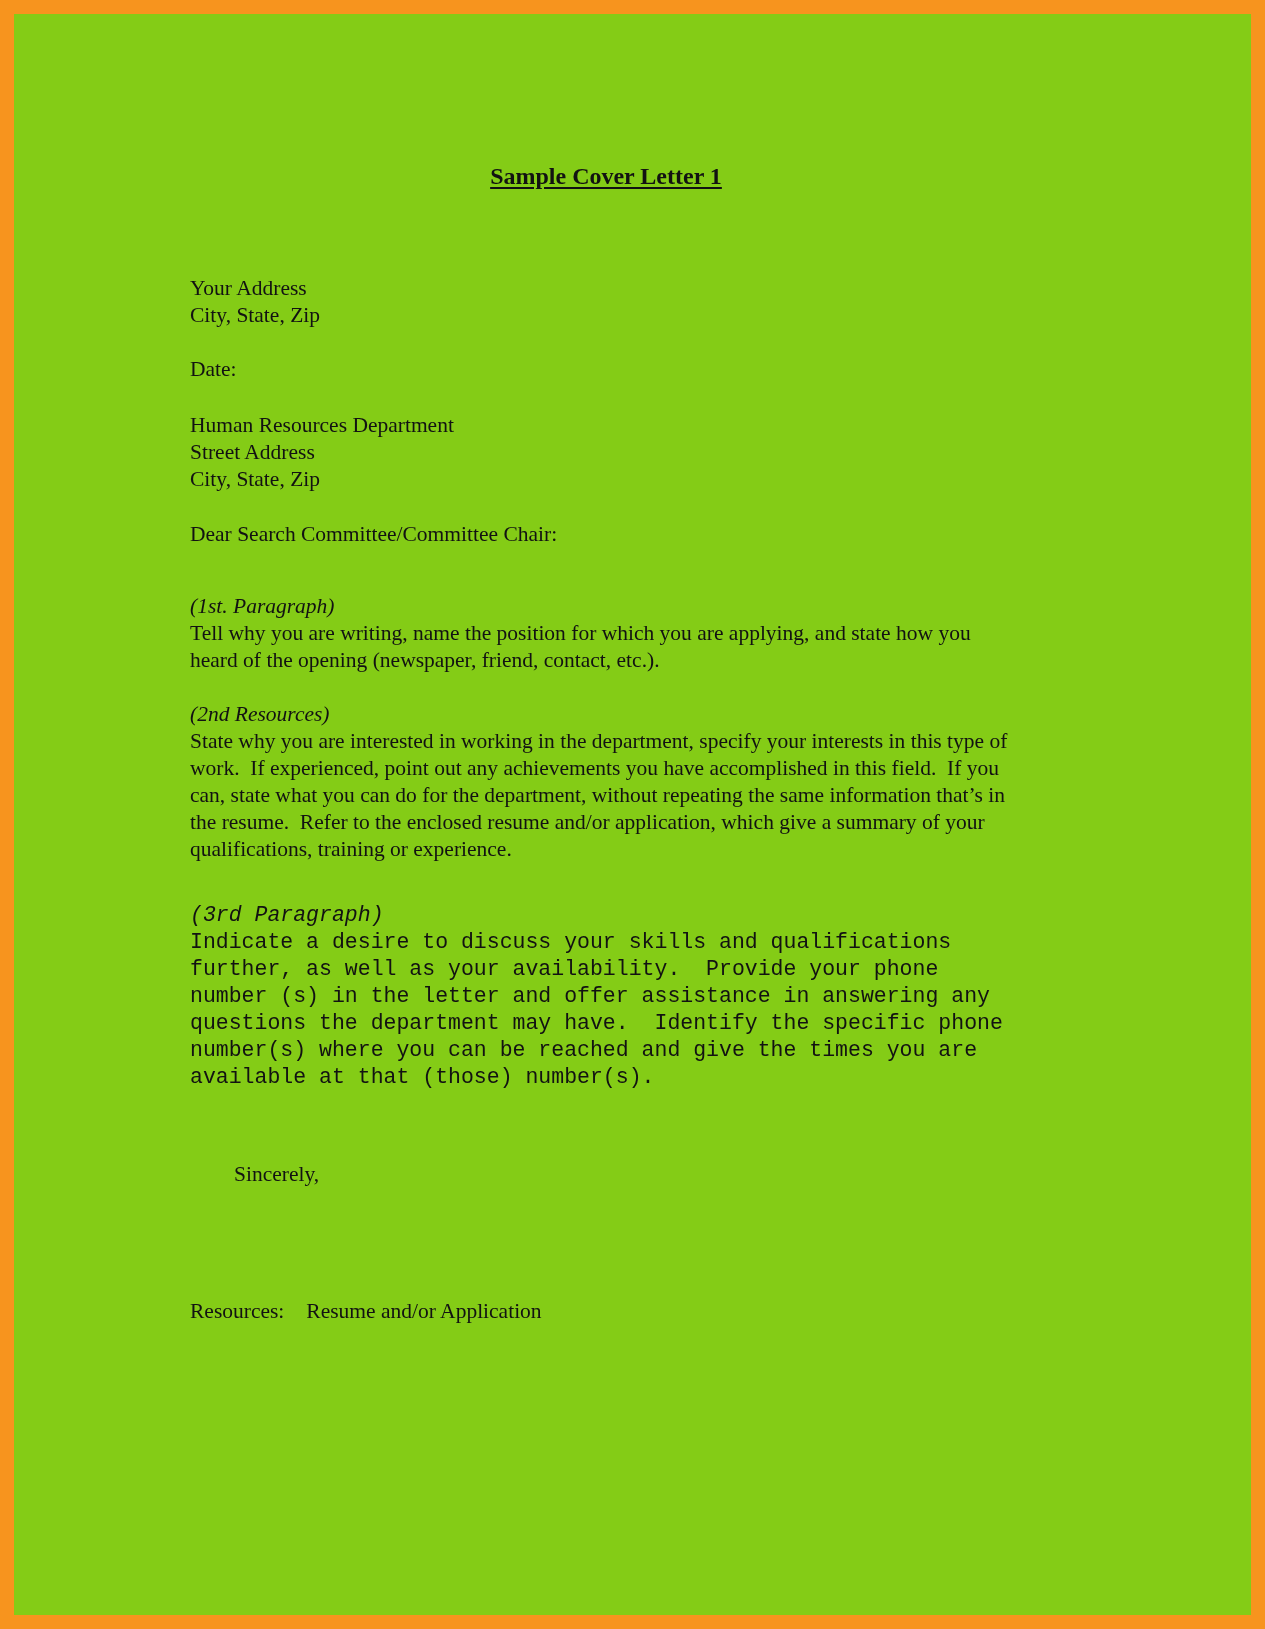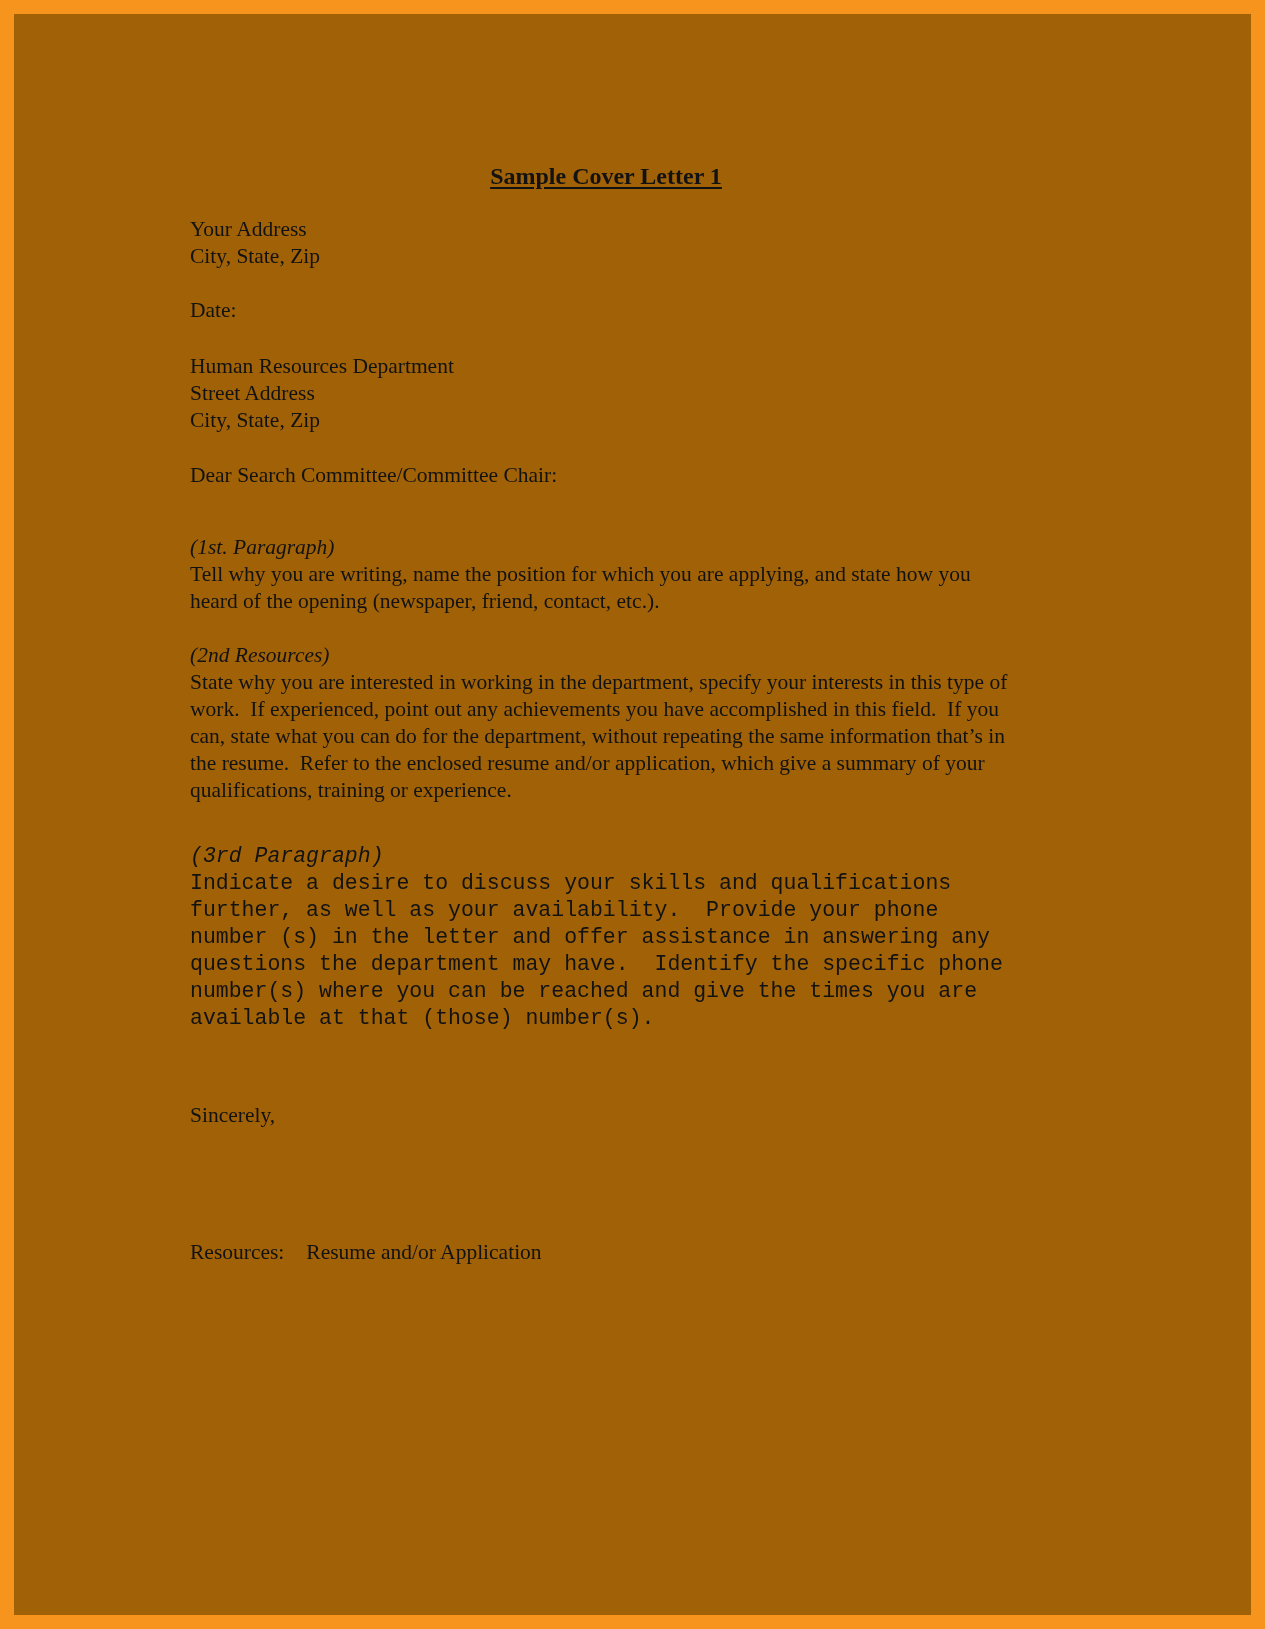--- a/index.html
+++ b/index.html
@@ -6,21 +6,21 @@
     margin: 0;
     padding: 0;
     background: #ffffff;
   }
   .page {
     position: relative;
     width: 1265px;
     height: 1629px;
     box-sizing: border-box;
     border: 14px solid #F7941E;
-    background: #a16207;
+    background: #84cc16;
     overflow: hidden;
     font-family: "Liberation Serif", "DejaVu Serif", serif;
     color: #121212;
   }
   .content {
     margin-left: 176px;
     width: 832px;
     font-size: 21.5px;
     line-height: 27px;
   }
@@ -28,28 +28,28 @@
     margin-top: 148px;
     text-align: center;
     font-size: 24px;
     line-height: 28px;
     font-weight: bold;
     text-decoration: underline;
     text-underline-offset: 3px;
     text-decoration-thickness: 2px;
   }
   .block { margin: 0; }
-  .sender      { margin-top: 26px; }
+  .sender      { margin-top: 85px; }
   .date        { margin-top: 27px; }
   .recipient   { margin-top: 29px; }
   .salutation  { margin-top: 28px; }
   .para-1      { margin-top: 45px; }
   .para-2      { margin-top: 27px; }
   .para-3      { margin-top: 39px; font-family: Liberation Mono, monospace; }
-  .closing     { margin-top: 70px; }
+  .closing     { margin-top: 70px; margin-left: 44px; }
   .signature   { margin-top: 60px; font-style: italic; }
   .signature .bracket { font-style: normal; }
   .typed-name  { margin-top: 56px; }
   .enclosures  { margin-top: 110px; }
   .enclosures .enc-value { margin-left: 22px; }
   .para-heading { font-style: italic; }
   .para-body { white-space: pre-wrap; }
   .line { min-height: 27px; }
 </style>
 </head>

